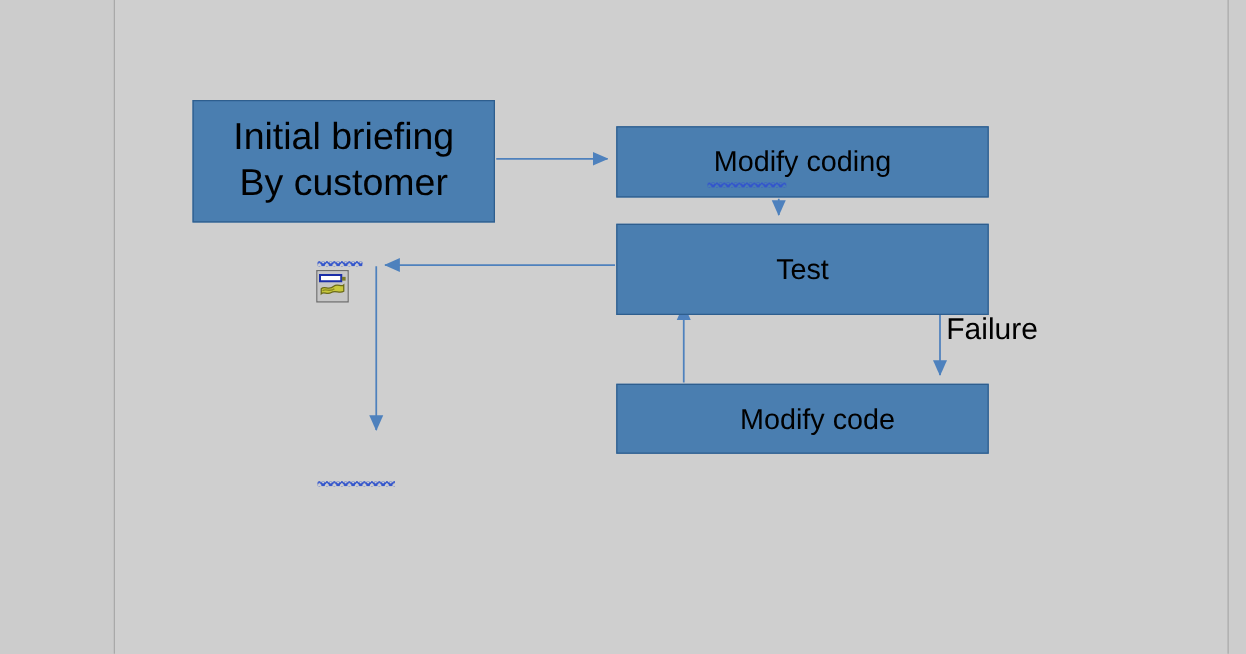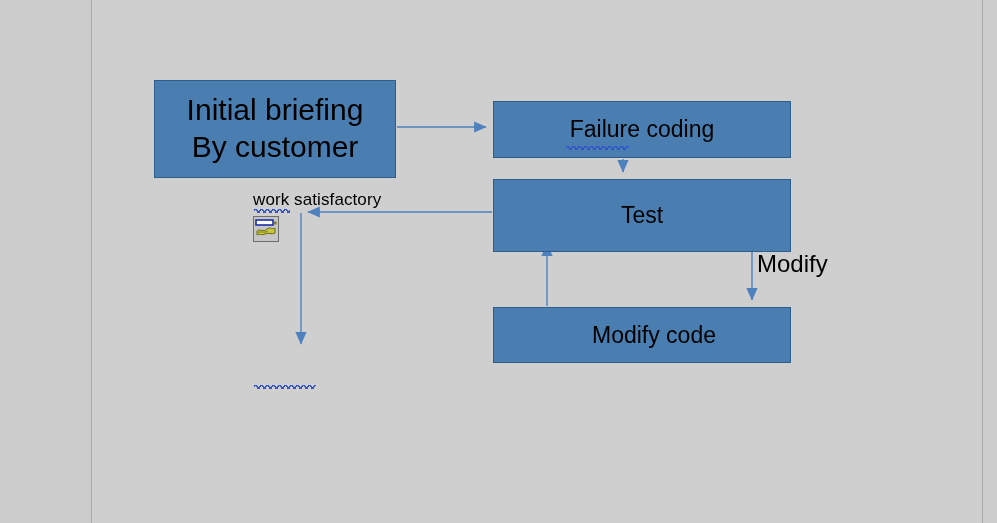--- a/index.html
+++ b/index.html
@@ -194,38 +194,37 @@
       </g>
     </svg>
   </div>
 
   <div class="node" id="node-initial-briefing">
     <span class="node-text">Initial briefing
 By customer</span>
   </div>
 
   <div class="node" id="node-initial-coding">
-    <span class="node-text">Failure coding</span>
+    <span class="node-text">Modify coding</span>
   </div>
 
   <div class="node" id="node-test">
     <span class="node-text">Test</span>
   </div>
 
   <div class="node" id="node-modify-code">
     <span class="node-text">Modify code</span>
   </div>
 
   <div class="squiggle" id="squiggle-initial-coding"></div>
   <div class="squiggle" id="squiggle-work"></div>
   <div class="squiggle" id="squiggle-complete"></div>
 
-  <div class="label" id="label-work-satisfactory">work  satisfactory</div>
-
-  <div class="label" id="label-failure">Modify</div>
+
+  <div class="label" id="label-failure">Failure</div>
 
 
   <div id="embedded-object-icon">
     <svg width="24" height="24" viewBox="0 0 24 24" aria-hidden="true">
       <rect x="0" y="0" width="24" height="24" fill="#c6c6c6"></rect>
       <rect x="2" y="3" width="17" height="5" fill="#ffffff" stroke="#1b2ea8" stroke-width="1.6"></rect>
       <rect x="19.5" y="4.5" width="3" height="3" fill="#7a7a2a"></rect>
       <path d="M3 14 C6 11, 9 16, 13 12 C16 9.5, 19 13, 21 11 L21 16 C18 18, 14 15, 11 17 C8 19, 5 16, 3 18 Z" fill="#c8c83c" stroke="#6b6b18" stroke-width="1"></path>
       <path d="M4 15.5 C7 13.5, 10 17, 13.5 14" fill="none" stroke="#8a8a20" stroke-width="1.1"></path>
     </svg>

